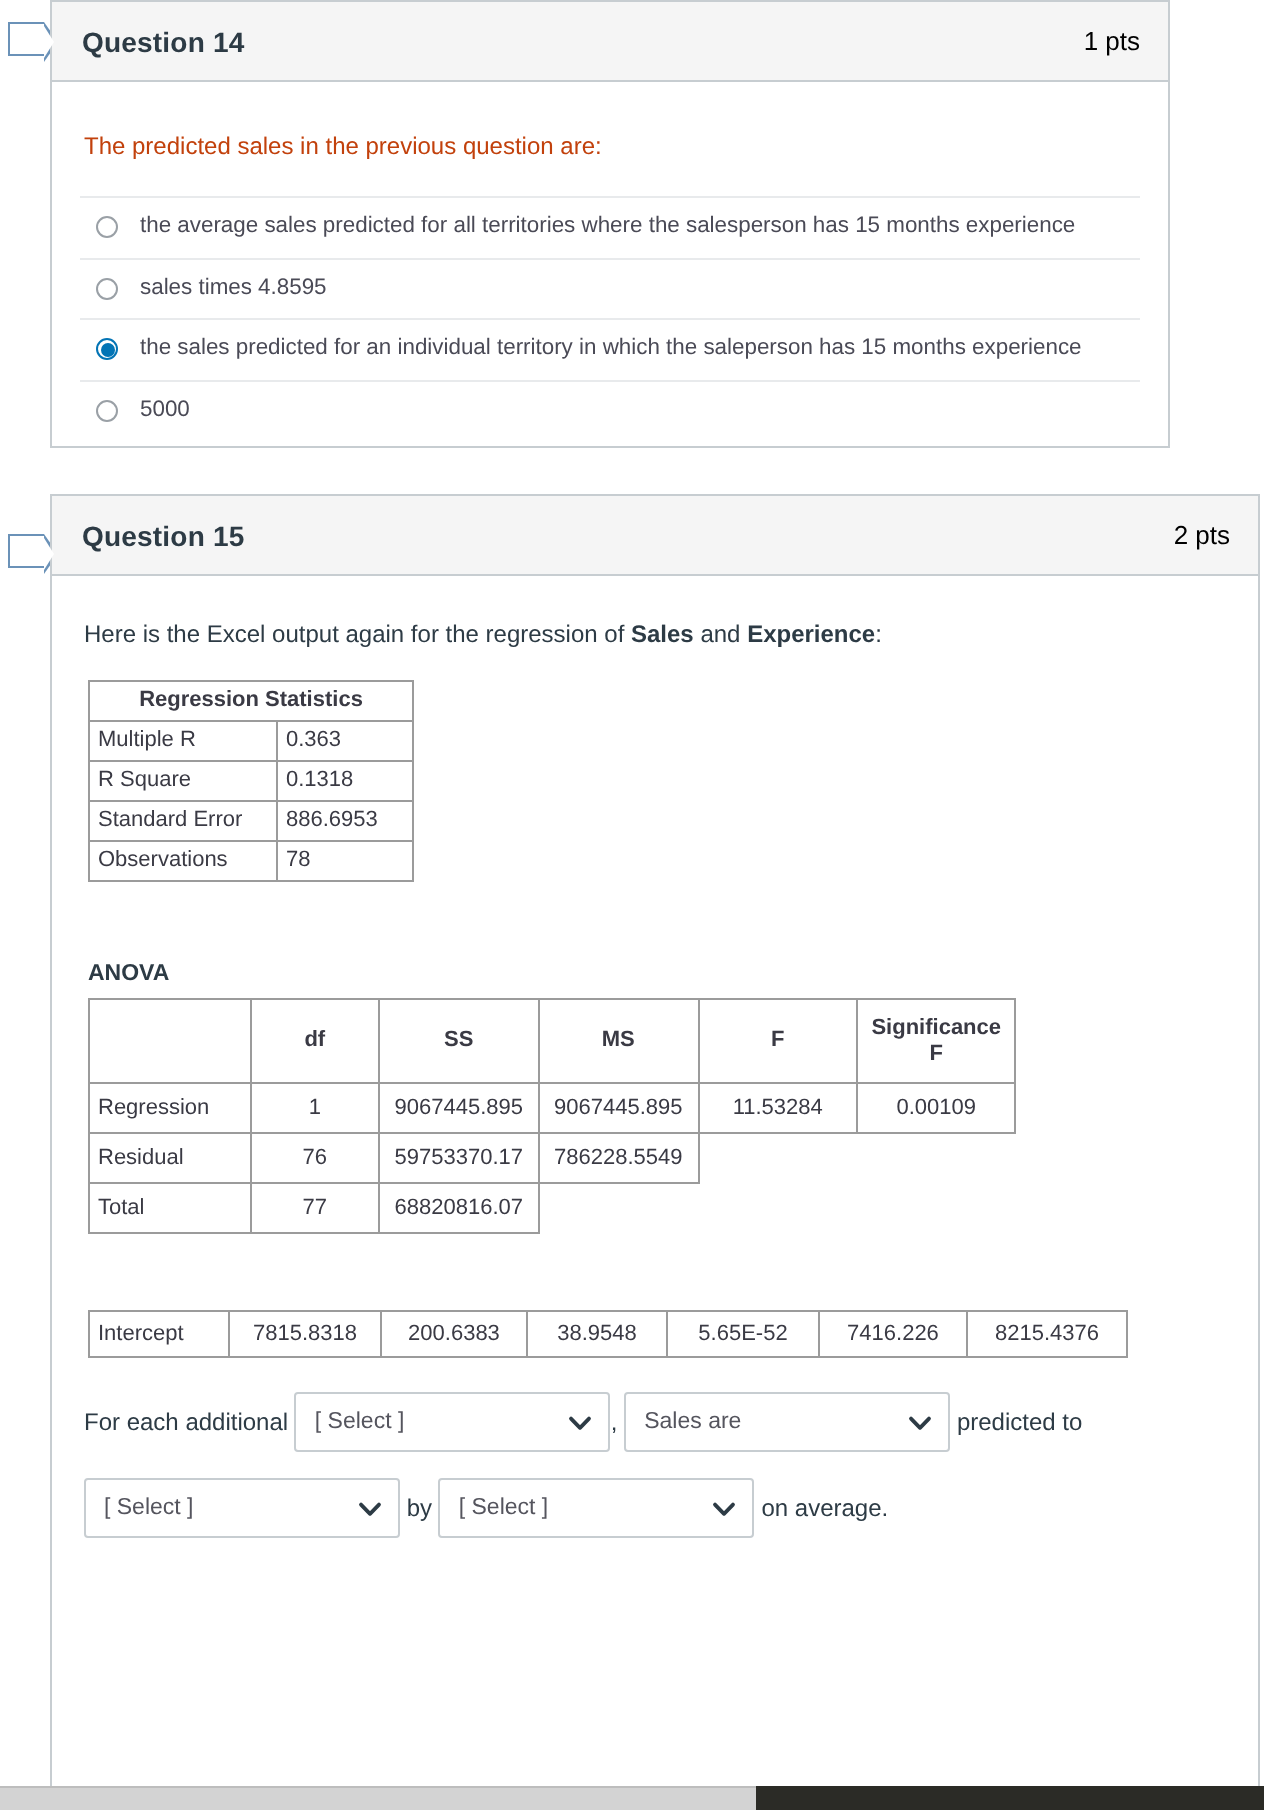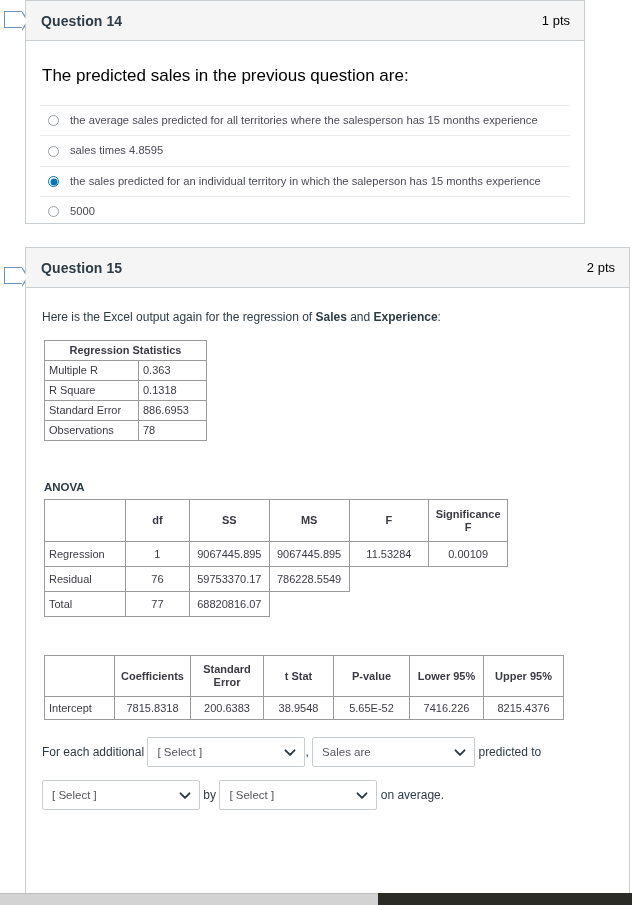--- a/index.html
+++ b/index.html
@@ -68,22 +68,22 @@
   .qpts {
     font-size: 13px;
     color: #000000;
   }
   .qbody {
     padding: 0 14px;
   }
 
   
   .qtext {
-    font-size: 17px;
-    color: #000000;
+    font-size: 12px;
+    color: #c2410c;
     padding: 24px 2px 17px 2px;
     line-height: 1.35;
   }
   .answers { }
   .answer-row {
     border-top: 1px solid #e8eaec;
     display: flex;
     align-items: center;
     padding: 8px 2px 8px 8px;
     min-height: 29px;
@@ -332,29 +332,20 @@
         <colgroup>
           <col style="width:70px">
             <col style="width:76px">
             <col style="width:73px">
             <col style="width:70px">
           <col style="width:76px">
             <col style="width:74px">
             <col style="width:80px">
         </colgroup>
         <tbody>
-          <tr style="height:41px;">
-            <th></th>
-            <th>Coefficients</th>
-            <th>Standard Error</th>
-            <th>t Stat</th>
-            <th>P-value</th>
-            <th>Lower 95%</th>
-            <th>Upper 95%</th>
-          </tr>
           <tr style="height:23px;">
             <td class="rowhead">Intercept</td>
             <td class="ctr">7815.8318</td>
             <td class="ctr">200.6383</td>
             <td class="ctr">38.9548</td>
             <td class="ctr">5.65E-52</td>
             <td class="ctr">7416.226</td>
             <td class="ctr">8215.4376</td>
           </tr>
         </tbody>

